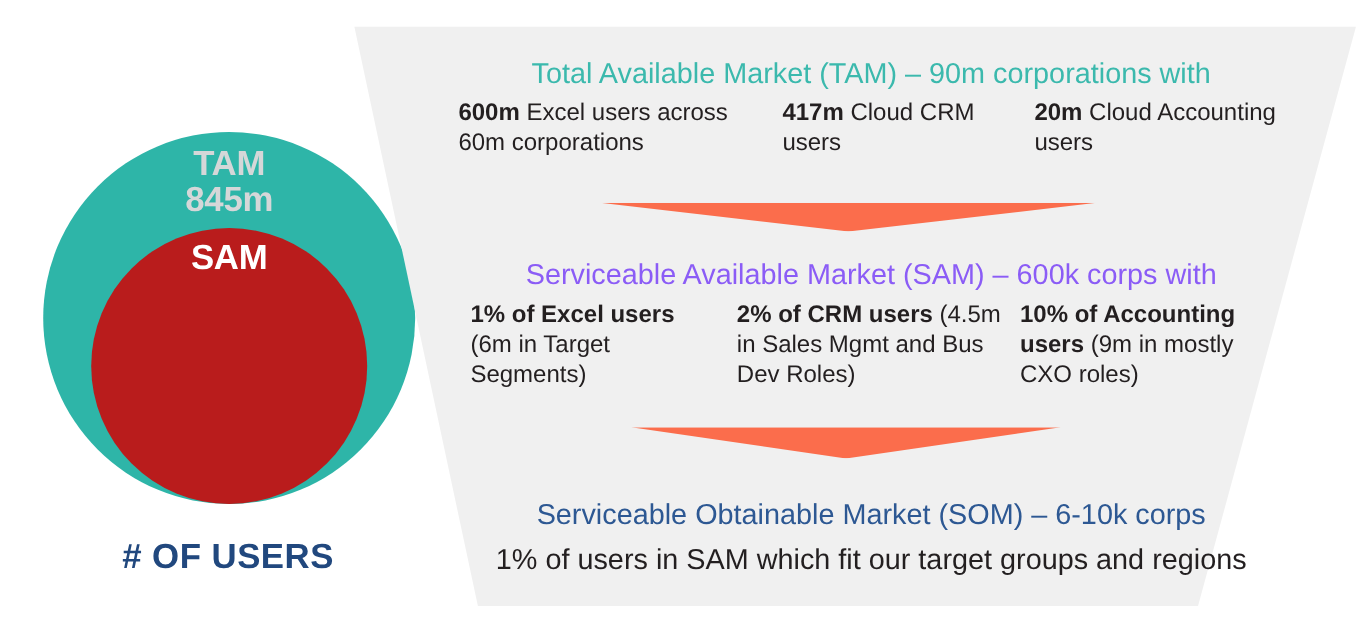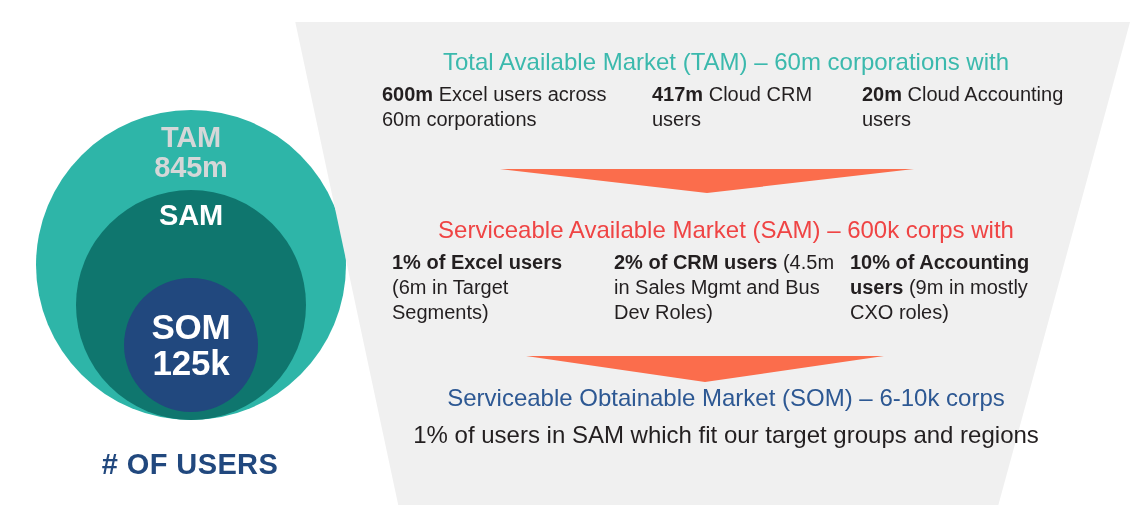--- a/index.html
+++ b/index.html
@@ -40,21 +40,21 @@
     background: #2eb5a8;
     justify-content: flex-start;
     padding-top: 12px;
     box-sizing: border-box;
   }
   #sam-circle {
     left: 76px;
     top: 190px;
     width: 230px;
     height: 230px;
-    background: #0f766e;
+    background: #b91c1c;
     justify-content: flex-start;
     padding-top: 10px;
     box-sizing: border-box;
   }
   #som-circle {
     left: 124px;
     top: 278px;
     width: 134px;
     height: 134px;
     background: #21487e;
@@ -116,21 +116,21 @@
   .section {
     position: absolute;
     text-align: center;
   }
   .section-heading {
     font-size: 24px;
     line-height: 1.18;
     white-space: nowrap;
   }
   #tam-heading { color: #3bb9ad; }
-  #sam-heading { color: #ef4444; }
+  #sam-heading { color: #8b5cf6; }
   #som-heading { color: #2d5893; }
 
   .cols {
     display: flex;
     justify-content: center;
     margin-top: 6px;
   }
   .col {
     font-size: 20px;
     line-height: 1.25;
@@ -154,21 +154,21 @@
     left: 100px;
     top: 216px;
     width: 680px;
   }
   #sam-section .col:nth-child(1) { width: 222px; }
   #sam-section .col:nth-child(2) { width: 236px; }
   #sam-section .col:nth-child(3) { width: 222px; }
 
   #som-section {
     left: 110px;
-    top: 384px;
+    top: 416px;
     width: 660px;
   }
   #som-body {
     font-size: 24px;
     color: #231f20;
     margin-top: 8px;
     line-height: 1.25;
     white-space: nowrap;
   }
 
@@ -203,33 +203,29 @@
 
     <div class="circle" id="tam-circle">
       <div class="circle-label">TAM</div>
       <div class="circle-value">845m</div>
     </div>
 
     <div class="circle" id="sam-circle">
       <div class="circle-label">SAM</div>
     </div>
 
-    <div class="circle" id="som-circle">
-      <div class="circle-label">SOM</div>
-      <div class="circle-value">125k</div>
-    </div>
 
     <div id="users-caption"># OF USERS</div>
   </div>
 
   <div id="funnel">
     <div id="funnel-bg"></div>
 
     <div class="section" id="tam-section">
-      <div class="section-heading" id="tam-heading">Total Available Market (TAM) – 60m corporations with</div>
+      <div class="section-heading" id="tam-heading">Total Available Market (TAM) – 90m corporations with</div>
       <div class="cols">
         <div class="col">
           <b>600m</b><span> Excel users across 60m corporations</span>
         </div>
         <div class="col">
           <b>417m</b><span> Cloud CRM users</span>
         </div>
         <div class="col">
           <b>20m</b><span> Cloud Accounting users</span>
         </div>

